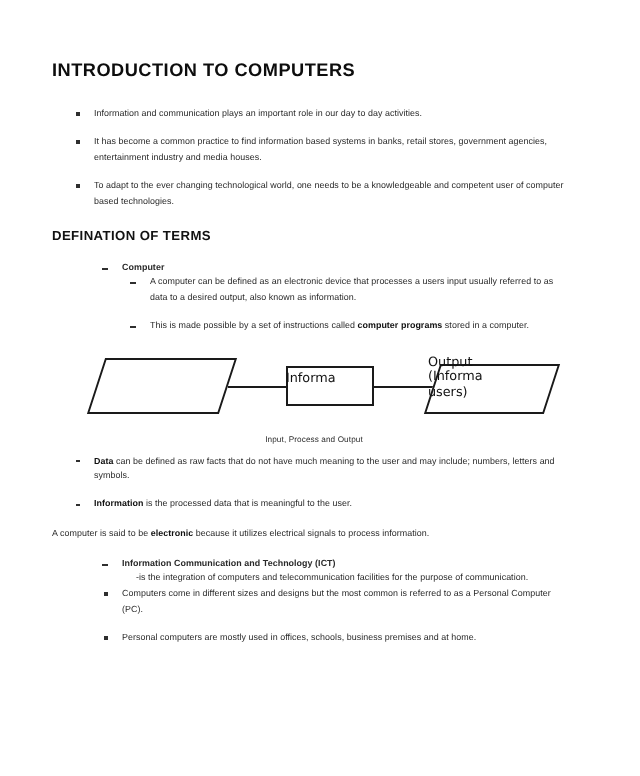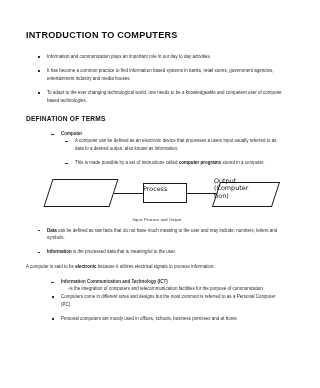--- a/index.html
+++ b/index.html
@@ -181,30 +181,30 @@
 
   <div class="diagram-wrap">
     <div class="flow">
 
       <div class="shape para-shape" style="left:22px; top:2px; width:66px; height:28px;"></div>
 
       <div class="connector" style="left:88px; top:16px; width:30px;"></div>
 
       <div class="shape rect-shape" style="left:117px; top:6px; width:44px; height:20px;"></div>
       <div class="shape-label" style="left:117px; top:9.5px; width:44px;">
-        <div>Process</div>
+        <div>Informa</div>
       </div>
 
       <div class="connector thick" style="left:160px; top:16px; width:31px;"></div>
 
       <div class="shape para-shape" style="left:190px; top:5px; width:60px; height:25px;"></div>
       <div class="shape-label" style="left:188px; top:1px; width:64px;">
         <div>Output</div>
-        <div>(Computer</div>
-        <div>tion)</div>
+        <div>(Informa</div>
+        <div>users)</div>
       </div>
 
     </div>
     <div class="flow-caption">Input, Process and Output</div>
   </div>
 
   <ul class="lvl lvl1 sq">
     <li><span class="b">Data</span><span> can be defined as raw facts that do not have much meaning to the user and may include; numbers, letters and symbols.</span></li>
     <li><span class="b">Information</span><span> is the processed data that is meaningful to the user.</span></li>
   </ul>

